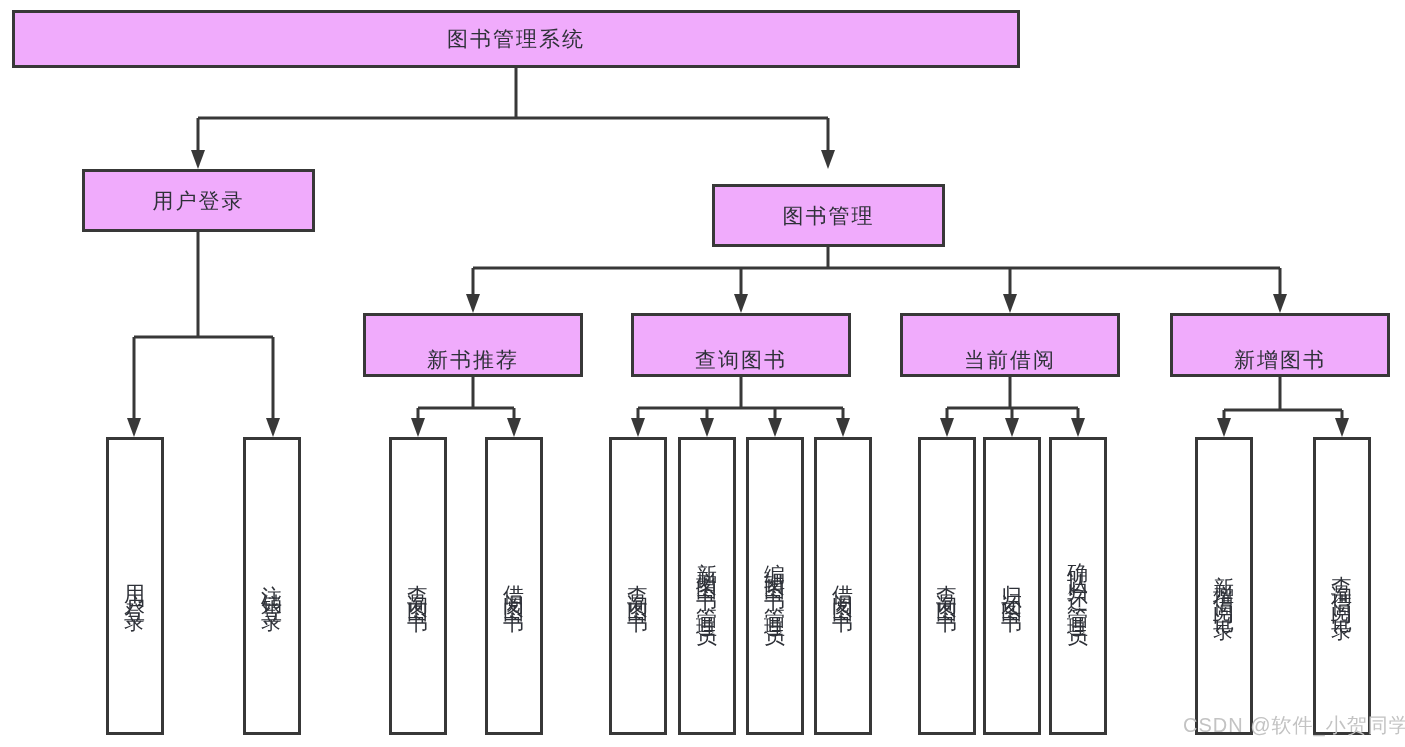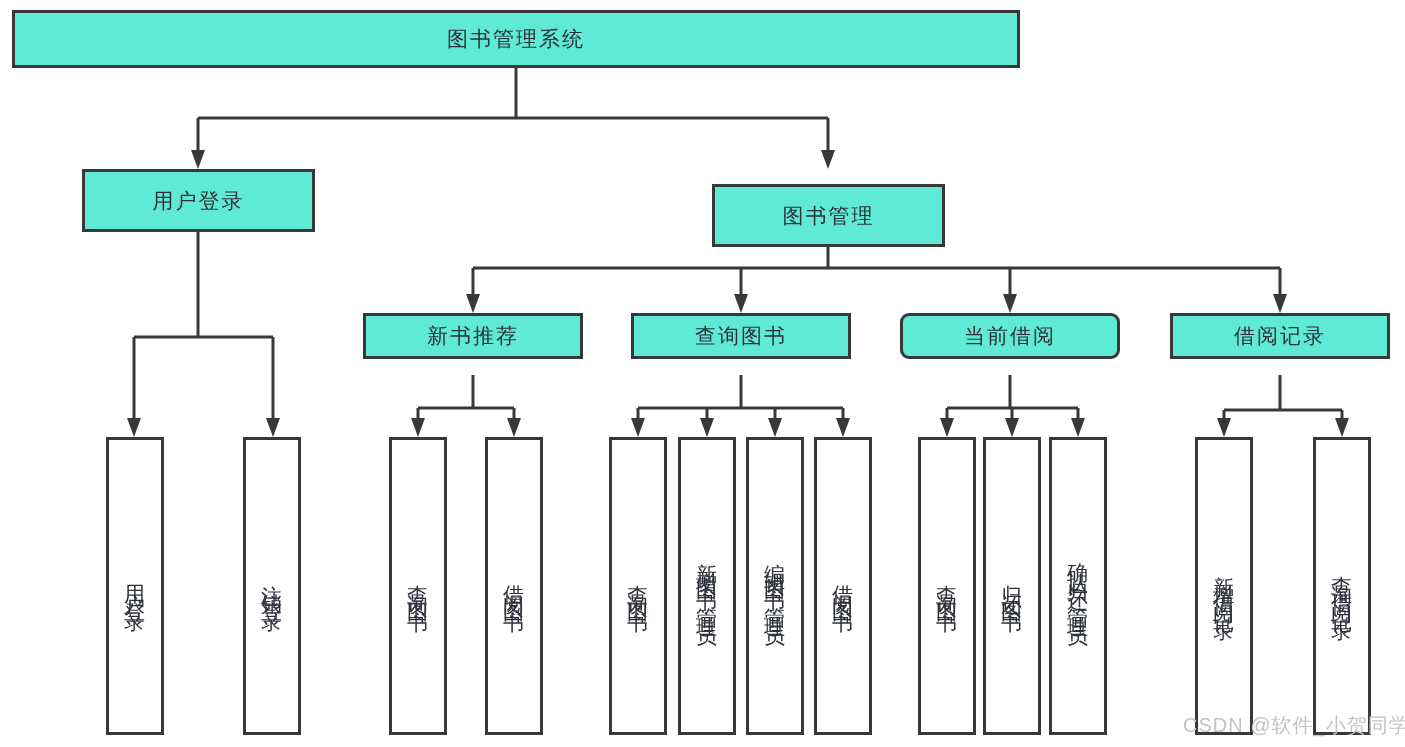--- a/index.html
+++ b/index.html
@@ -17,36 +17,36 @@
   }
   #connectors {
     position: absolute;
     left: 0;
     top: 0;
   }
   .node {
     position: absolute;
     box-sizing: border-box;
     border: 3px solid #383838;
-    background: #5eead4;
+    background: #f0abfc;
     display: flex;
     align-items: center;
     justify-content: center;
     color: #2e3138;
     font-size: 21px;
     letter-spacing: 2px;
     text-align: center;
   }
   .node-root   { left: 12px;  top: 10px;  width: 1008px; height: 58px; }
   .node-l2-a   { left: 82px;  top: 169px; width: 233px;  height: 63px; }
   .node-l2-b   { left: 712px; top: 184px; width: 233px;  height: 63px; }
-  .node-l3     { top: 313px;  width: 220px; height: 46px; }
+  .node-l3     { top: 313px;  width: 220px; height: 64px; align-items: flex-end; }
   .node-l3-0   { left: 363px; }
   .node-l3-1   { left: 631px; }
-  .node-l3-2   { left: 900px; border-radius: 9px; }
+  .node-l3-2   { left: 900px; }
   .node-l3-3   { left: 1170px; }
   .leaf {
     position: absolute;
     box-sizing: border-box;
     top: 437px;
     width: 58px;
     height: 298px;
     border: 3px solid #383838;
     background: #ffffff;
     display: flex;
@@ -142,21 +142,21 @@
   <div class="node node-l3 node-l3-0">
     <span>新书推荐</span>
   </div>
   <div class="node node-l3 node-l3-1">
     <span>查询图书</span>
   </div>
   <div class="node node-l3 node-l3-2">
     <span>当前借阅</span>
   </div>
   <div class="node node-l3 node-l3-3">
-    <span>借阅记录</span>
+    <span>新增图书</span>
   </div>
 
   <div class="leaf leaf-a1">
     <span class="vtext">用户登录</span>
   </div>
   <div class="leaf leaf-a2">
     <span class="vtext">注销登录</span>
   </div>
 
   <div class="leaf leaf-b1">

